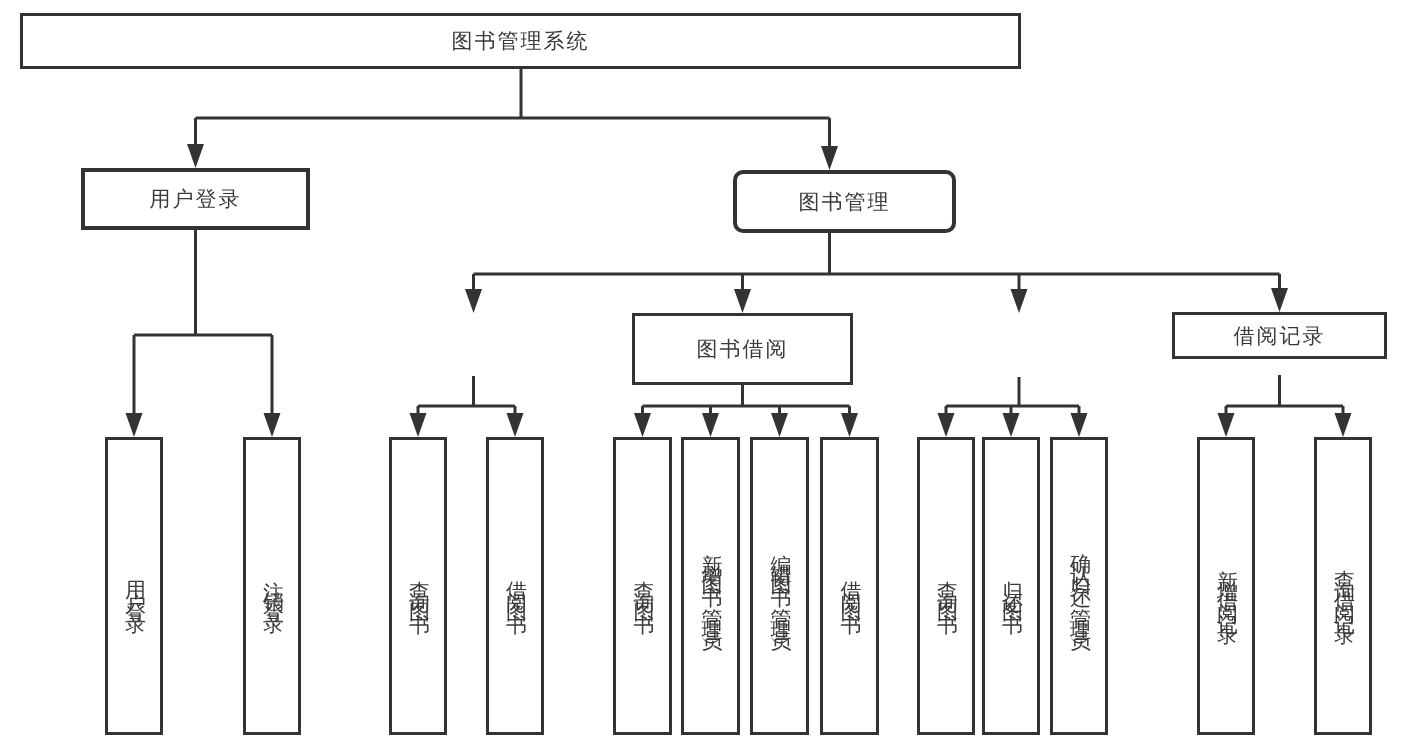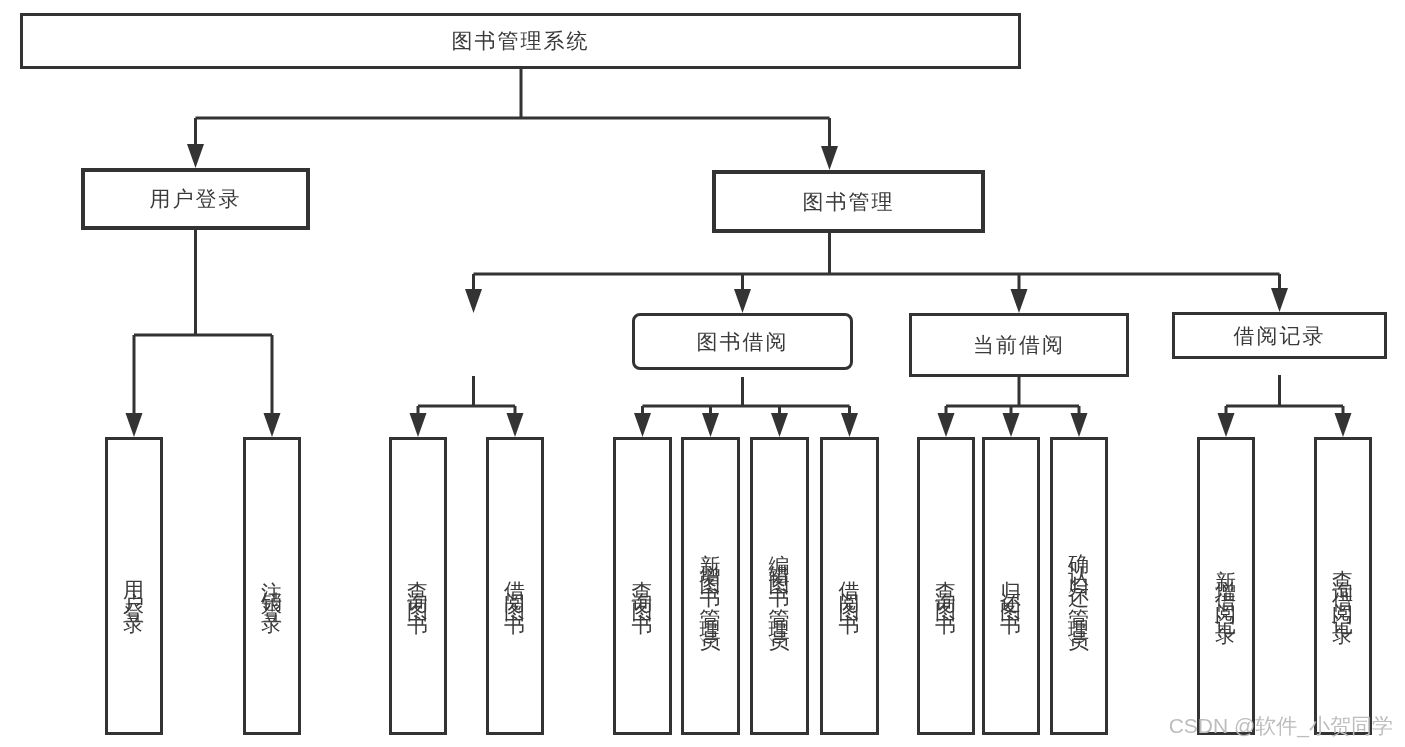--- a/index.html
+++ b/index.html
@@ -1,21 +1,21 @@
 <!DOCTYPE html>
 <html><head>
 <meta charset="utf-8">
 <style>
   html, body { margin: 0; padding: 0; background: #ffffff; }
   #stage {
     position: relative;
     width: 1405px;
     height: 747px;
     background: #ffffff;
-    font-family: Liberation Sans, sans-serif;
+    font-family: Liberation Mono, monospace;
     overflow: hidden;
   }
   #connectors { position: absolute; left: 0; top: 0; z-index: 1; }
   .box {
     position: absolute;
     box-sizing: border-box;
     background: #ffffff;
     border: 3px solid #333333;
     color: #3a3a3a;
     display: flex;
@@ -28,23 +28,23 @@
   .lvl1 { border-width: 4px; }
   .v-box {
     writing-mode: vertical-rl;
     text-orientation: mixed;
     letter-spacing: 11px;
     line-height: 1.0;
   }
   
   #root-box   { left: 20px;  top: 13px;  width: 1001px; height: 56px; }
   #b-userlogin{ left: 81px;  top: 168px; width: 229px;  height: 62px; }
-  #b-bookmgmt { left: 712px; top: 170px; width: 273px;  height: 63px; }
+  #b-bookmgmt { left: 733px; top: 170px; width: 223px;  height: 63px; border-radius: 10px; }
   #b-newbook  { left: 362px; top: 313px; width: 223px;  height: 63px; }
-  #b-borrow   { left: 632px; top: 313px; width: 221px;  height: 57px; border-radius: 8px; }
+  #b-borrow   { left: 632px; top: 313px; width: 221px;  height: 72px; }
   #b-current  { left: 909px; top: 313px; width: 220px;  height: 64px; }
   #b-records  { left: 1172px;top: 312px; width: 215px;  height: 47px; }
   .leaf { top: 437px; height: 298px; width: 58px; }
   #l-login    { left: 105px; }
   #l-logout   { left: 243px; }
   #l-nb-query { left: 389px; }
   #l-nb-borrow{ left: 486px; }
   #l-bb-query { left: 613px; width: 59px; }
   #l-bb-add   { left: 681px; width: 59px; }
   #l-bb-edit  { left: 750px; width: 59px; }
@@ -134,35 +134,33 @@
       <polygon points="1334.5,413 1351.5,413 1343,437"></polygon>
     </g>
   </svg>
 
   <div id="root-box" class="box h-box">图书管理系统</div>
 
   <div id="b-userlogin" class="box h-box lvl1">用户登录</div>
   <div id="b-bookmgmt" class="box h-box lvl1">图书管理</div>
 
   <div id="b-borrow" class="box h-box">图书借阅</div>
-  <div id="b-current" class="box h-box">当前借阅</div>
   <div id="b-records" class="box h-box">借阅记录</div>
 
   <div id="l-login" class="box v-box leaf">用户登录</div>
   <div id="l-logout" class="box v-box leaf">注销登录</div>
 
   <div id="l-nb-query" class="box v-box leaf">查询图书</div>
   <div id="l-nb-borrow" class="box v-box leaf">借阅图书</div>
 
   <div id="l-bb-query" class="box v-box leaf">查询图书</div>
   <div id="l-bb-add" class="box v-box leaf">新增图书（管理员）</div>
   <div id="l-bb-edit" class="box v-box leaf">编辑图书（管理员）</div>
   <div id="l-bb-borrow" class="box v-box leaf">借阅图书</div>
 
   <div id="l-cb-query" class="box v-box leaf">查询图书</div>
   <div id="l-cb-return" class="box v-box leaf">归还图书</div>
   <div id="l-cb-confirm" class="box v-box leaf">确认归还（管理员）</div>
 
   <div id="l-br-add" class="box v-box leaf">新增借阅记录</div>
   <div id="l-br-query" class="box v-box leaf">查询借阅记录</div>
 
-  <div id="watermark">CSDN @软件_小贺同学</div>
 </div>
 
 </body></html>

